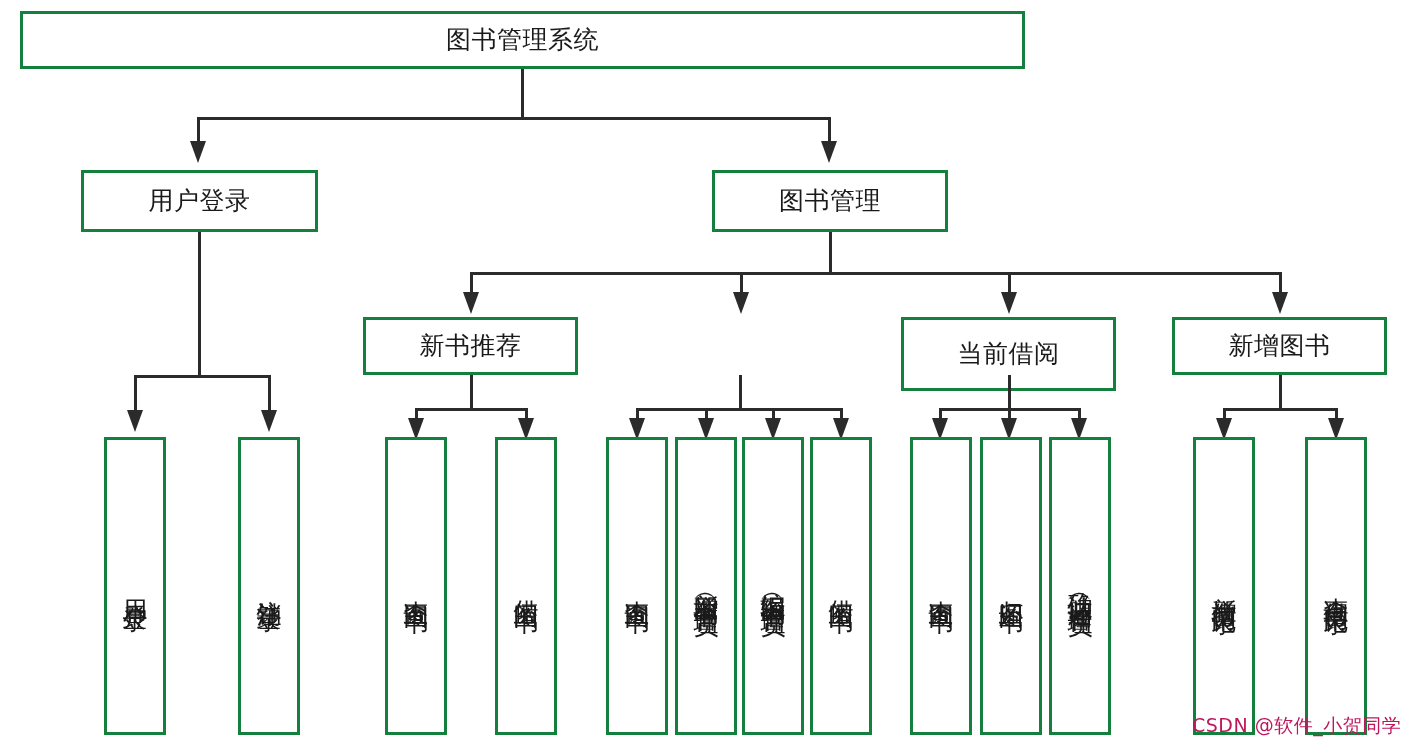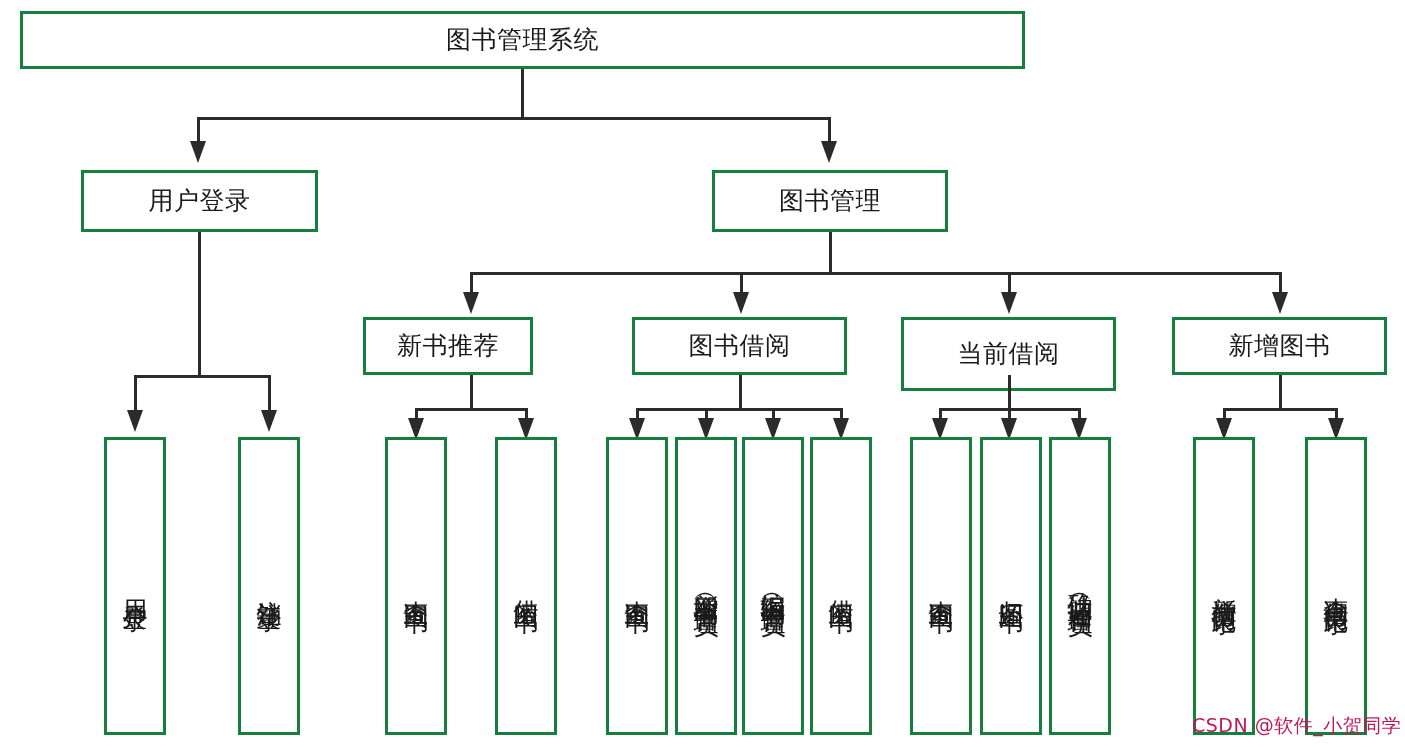--- a/index.html
+++ b/index.html
@@ -114,25 +114,22 @@
 
   <div class="edge v" style="left:470px; top:272px; height:24px;"></div>
   <div class="arrow" style="left:463px; top:292px;"></div>
   <div class="edge v" style="left:740px; top:272px; height:24px;"></div>
   <div class="arrow" style="left:733px; top:292px;"></div>
   <div class="edge v" style="left:1008px; top:272px; height:24px;"></div>
   <div class="arrow" style="left:1001px; top:292px;"></div>
   <div class="edge v" style="left:1279px; top:272px; height:24px;"></div>
   <div class="arrow" style="left:1272px; top:292px;"></div>
 
-  <div class="node horiz" style="left:363px; top:317px; width:170px; height:58px;">
+  <div class="node horiz" style="left:363px; top:317px; width:215px; height:58px;">
     <span class="lbl">新书推荐</span>
-  </div>
-  <div class="node horiz" style="left:632px; top:317px; width:215px; height:58px;">
-    <span class="lbl">图书借阅</span>
   </div>
   <div class="node horiz" style="left:901px; top:317px; width:215px; height:74px;">
     <span class="lbl">当前借阅</span>
   </div>
   <div class="node horiz" style="left:1172px; top:317px; width:215px; height:58px;">
     <span class="lbl">新增图书</span>
   </div>
 
   <div class="edge v" style="left:470px; top:375px; height:35px;"></div>
   <div class="edge h" style="left:415px; top:408px; width:113px;"></div>

